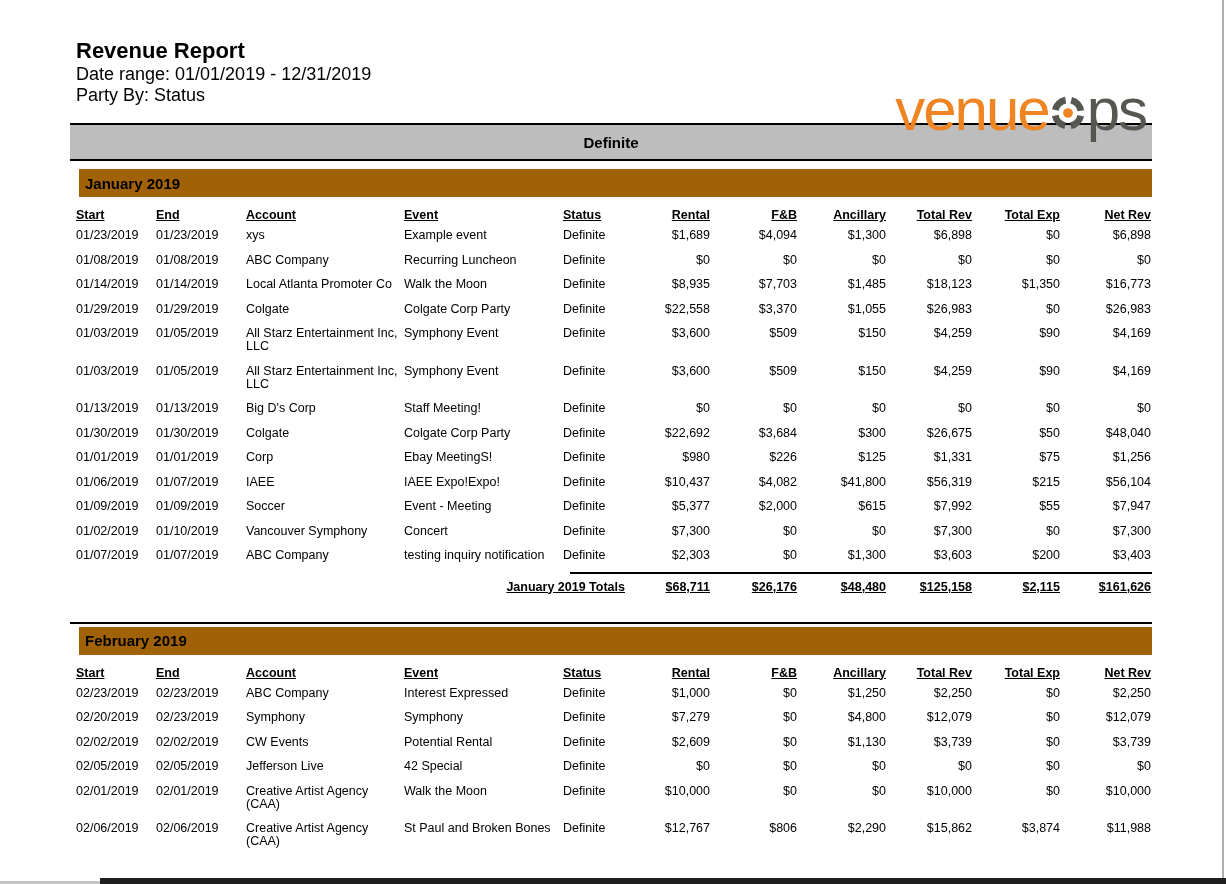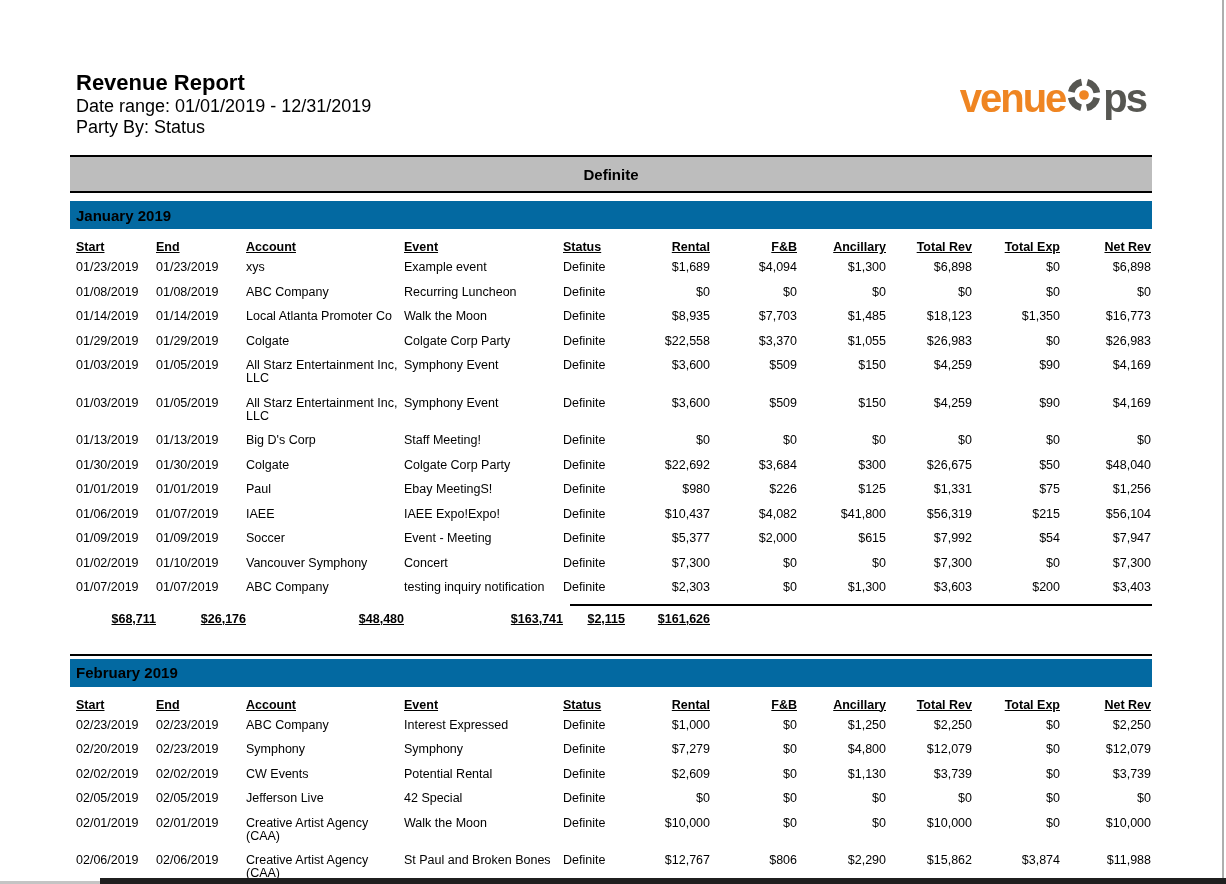--- a/index.html
+++ b/index.html
@@ -2,38 +2,38 @@
 <html><head>
 <meta charset="utf-8">
 <style>
   html,body{margin:0;padding:0;}
   body{
     width:1226px;height:884px;overflow:hidden;position:relative;
     background:#ffffff;color:#000;
     font-family:"Liberation Sans", sans-serif;
   }
   .content{position:absolute;left:70px;top:0;width:1082px;}
-  .report-header{position:relative;padding:70px 0 0 6px;}
+  .report-header{position:relative;padding:38px 0 0 6px;}
   .page-title{font-size:22px;font-weight:bold;margin:0;line-height:26px;}
   .sub{font-size:18px;line-height:21px;}
   
-  .logo{position:absolute;right:6px;top:70px;white-space:nowrap;
-        font-weight:bold;font-size:40px;letter-spacing:-2px;line-height:56px;}
+  .logo{position:absolute;right:6px;top:82px;white-space:nowrap;
+        font-weight:normal;font-size:60px;letter-spacing:-2px;line-height:56px;}
   .logo .lv{color:#EF8522;}
   .logo .lp{color:#575752;}
   .logo svg{vertical-align:-1px;margin:0 1px;}
   
   .group-banner{margin-top:17px;height:34px;background:#bdbdbd;
     border-top:2px solid #000;border-bottom:2px solid #000;
     display:flex;align-items:center;justify-content:center;
     font-size:15px;font-weight:bold;}
   
-  .month-band{margin-top:8px;height:28px;background:#0369a1;
+  .month-band{margin-top:8px;height:28px;background:#a16207;
     display:flex;align-items:center;padding-left:6px;
-    font-size:15px;font-weight:bold;}
+    font-size:15px;font-weight:bold;margin-left:9px;}
   .month-section + .month-section{border-top:2px solid #000;margin-top:28px;}
   .month-section + .month-section .month-band{margin-top:3px;}
   
   .tbl{margin:12px 0 0 6px;font-size:12.5px;line-height:13px;}
   .tr{display:grid;grid-template-columns:80px 90px 158px 159px 62px 85px 87px 89px 86px 88px 91px;}
   .th{font-weight:bold;text-decoration:underline;padding-bottom:7px;}
   .row .td{padding-bottom:11.5px;}
   .td,.th{padding-right:6px;box-sizing:border-box;}
   .c5,.c6,.c7,.c8,.c9,.c10{text-align:right;padding-right:0;}
   .totals{position:relative;margin:-2px 0 0 6px;padding-top:9px;
@@ -186,21 +186,21 @@
             <div class="td c5">$22,692</div>
             <div class="td c6">$3,684</div>
             <div class="td c7">$300</div>
             <div class="td c8">$26,675</div>
             <div class="td c9">$50</div>
             <div class="td c10">$48,040</div>
           </div>
           <div class="tr row">
             <div class="td c0">01/01/2019</div>
             <div class="td c1">01/01/2019</div>
-            <div class="td c2">Paul</div>
+            <div class="td c2">Corp</div>
             <div class="td c3">Ebay MeetingS!</div>
             <div class="td c4">Definite</div>
             <div class="td c5">$980</div>
             <div class="td c6">$226</div>
             <div class="td c7">$125</div>
             <div class="td c8">$1,331</div>
             <div class="td c9">$75</div>
             <div class="td c10">$1,256</div>
           </div>
           <div class="tr row">
@@ -219,21 +219,21 @@
           <div class="tr row">
             <div class="td c0">01/09/2019</div>
             <div class="td c1">01/09/2019</div>
             <div class="td c2">Soccer</div>
             <div class="td c3">Event - Meeting</div>
             <div class="td c4">Definite</div>
             <div class="td c5">$5,377</div>
             <div class="td c6">$2,000</div>
             <div class="td c7">$615</div>
             <div class="td c8">$7,992</div>
-            <div class="td c9">$54</div>
+            <div class="td c9">$55</div>
             <div class="td c10">$7,947</div>
           </div>
           <div class="tr row">
             <div class="td c0">01/02/2019</div>
             <div class="td c1">01/10/2019</div>
             <div class="td c2">Vancouver Symphony</div>
             <div class="td c3">Concert</div>
             <div class="td c4">Definite</div>
             <div class="td c5">$7,300</div>
             <div class="td c6">$0</div>
@@ -251,24 +251,25 @@
             <div class="td c5">$2,303</div>
             <div class="td c6">$0</div>
             <div class="td c7">$1,300</div>
             <div class="td c8">$3,603</div>
             <div class="td c9">$200</div>
             <div class="td c10">$3,403</div>
           </div>
         </div>
     <div class="totals">
       <div class="rule"></div>
+      <div class="td label">January 2019 Totals</div>
     <div class="td c5">$68,711</div>
           <div class="td c6">$26,176</div>
           <div class="td c7">$48,480</div>
-          <div class="td c8">$163,741</div>
+          <div class="td c8">$125,158</div>
           <div class="td c9">$2,115</div>
           <div class="td c10">$161,626</div>
         </div>
   </section>
 
   <section class="month-section">
     <div class="month-band">February 2019</div>
     <div class="tbl">
       <div class="tr thead">
             <div class="th c0">Start</div>

